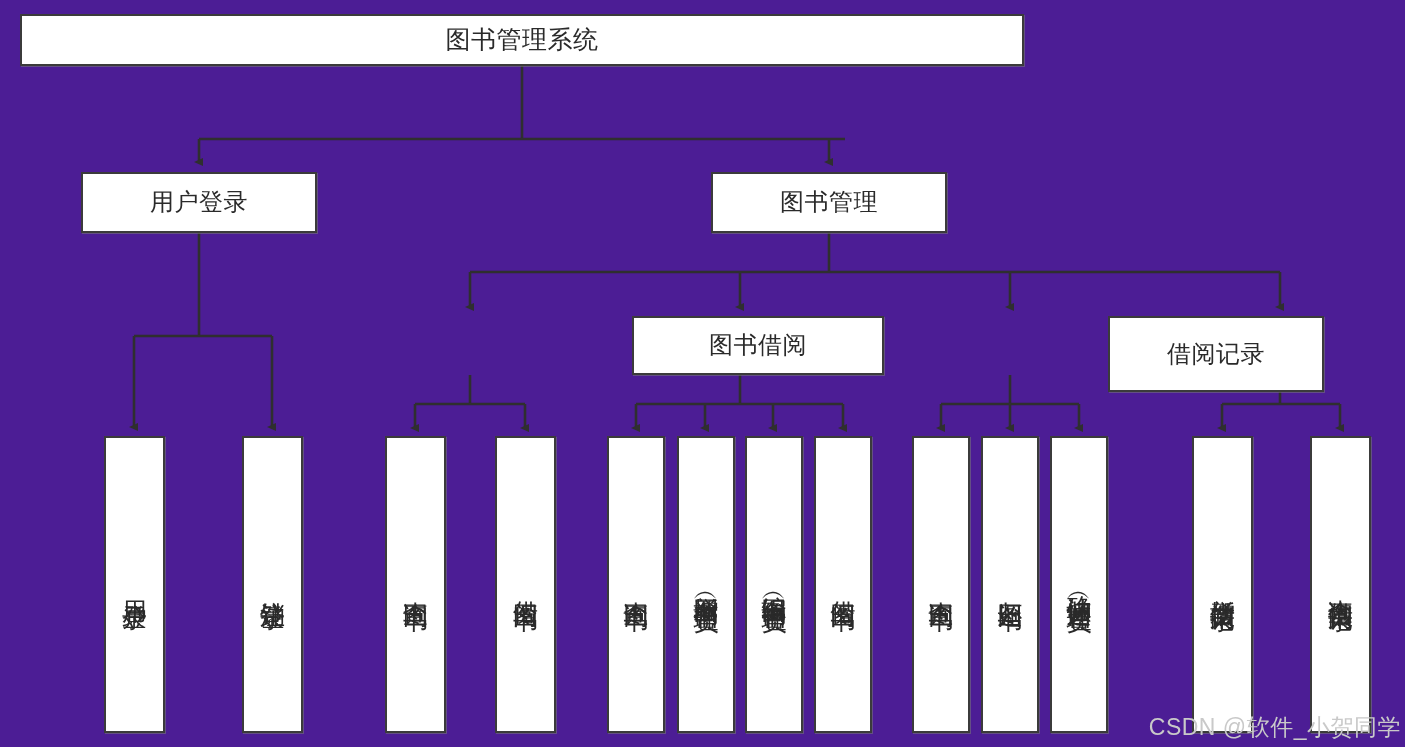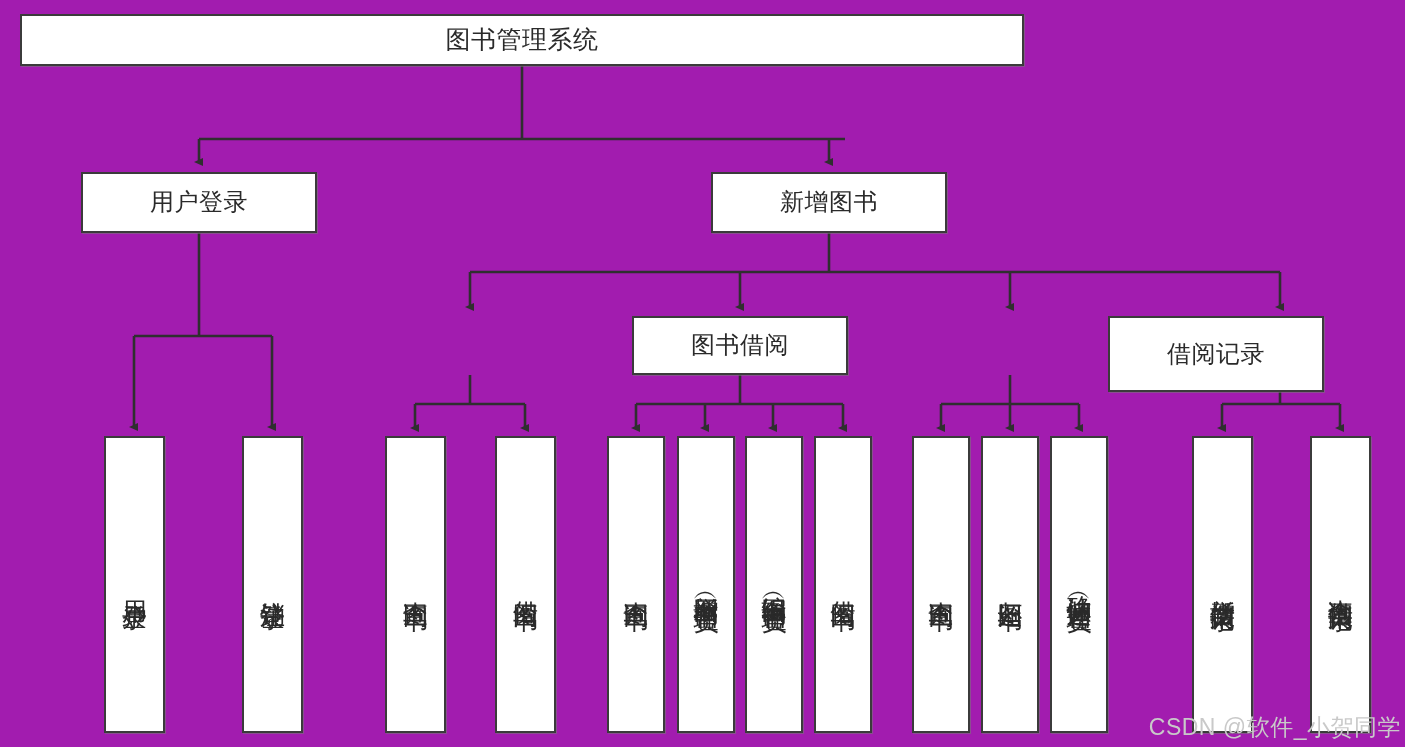--- a/index.html
+++ b/index.html
@@ -8,21 +8,21 @@
     padding: 0;
     background: #ffffff;
   }
   body {
     font-family: "Liberation Sans", "DejaVu Sans", sans-serif;
   }
   #canvas {
     position: relative;
     width: 1405px;
     height: 747px;
-    background: #a21caf;
+    background: #4c1d95;
     overflow: hidden;
   }
   svg.wires {
     position: absolute;
     left: 0;
     top: 0;
     width: 1405px;
     height: 747px;
     pointer-events: none;
   }
@@ -133,24 +133,24 @@
   </svg>
 
   <div class="node horiz root" style="left:20px; top:14px; width:1004px; height:52px;">
     <span class="label">图书管理系统</span>
   </div>
 
   <div class="node horiz" style="left:81px; top:172px; width:236px; height:61px;">
     <span class="label">用户登录</span>
   </div>
   <div class="node horiz" style="left:711px; top:172px; width:236px; height:61px;">
-    <span class="label">新增图书</span>
-  </div>
-
-  <div class="node horiz" style="left:632px; top:316px; width:216px; height:59px;">
+    <span class="label">图书管理</span>
+  </div>
+
+  <div class="node horiz" style="left:632px; top:316px; width:252px; height:59px;">
     <span class="label">图书借阅</span>
   </div>
   <div class="node horiz" style="left:1108px; top:316px; width:216px; height:76px;">
     <span class="label">借阅记录</span>
   </div>
 
   <div class="node vert" style="left:104px; top:436px; width:61px; height:297px;">
     <span class="label">用户登录</span>
   </div>
   <div class="node vert" style="left:242px; top:436px; width:61px; height:297px;">

